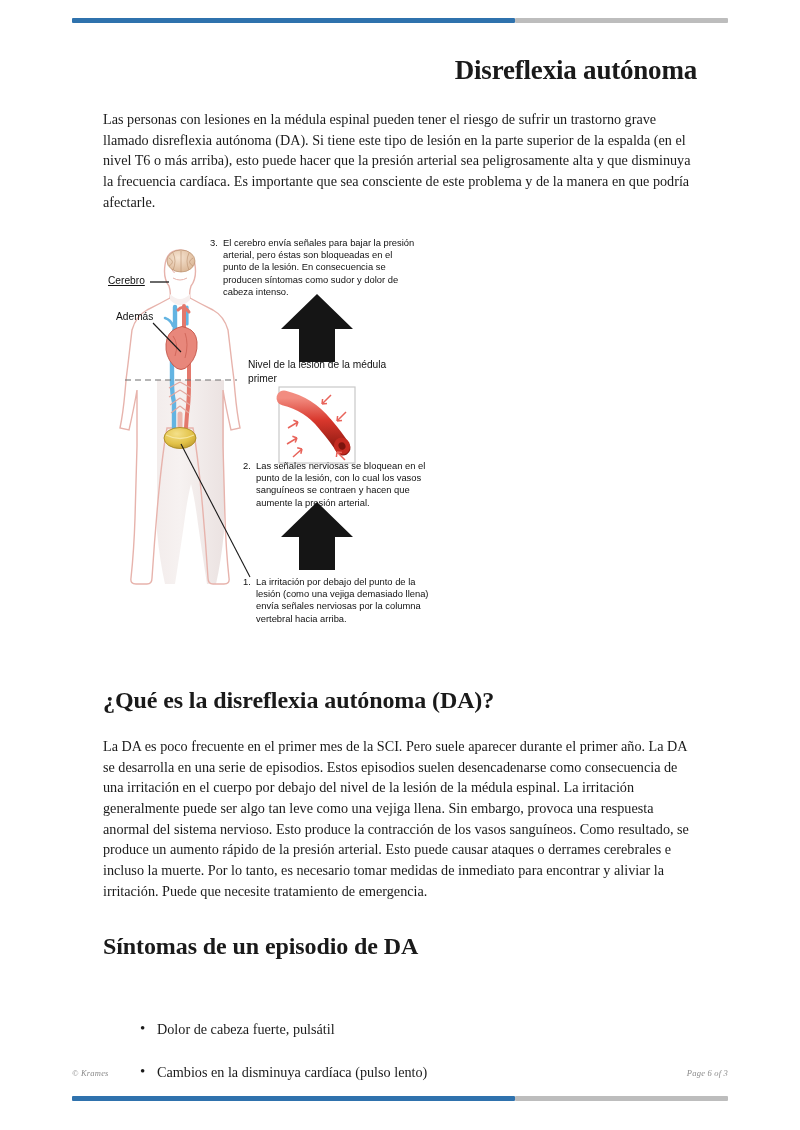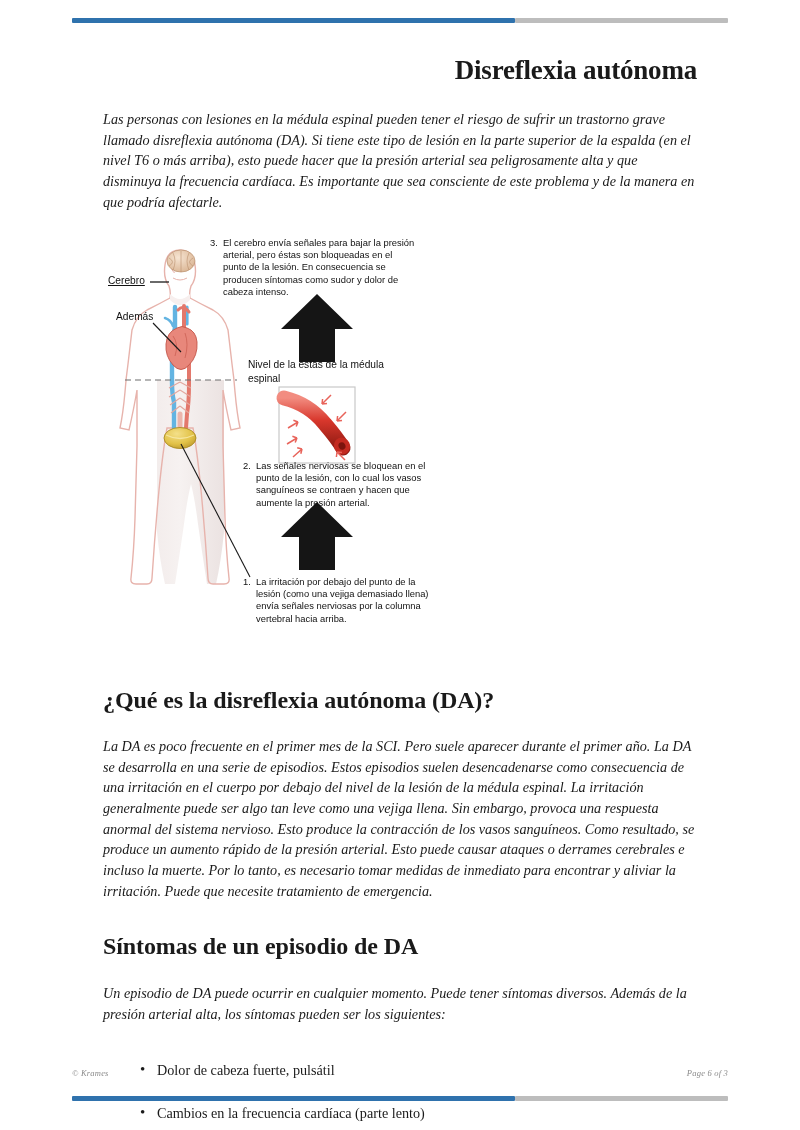--- a/index.html
+++ b/index.html
@@ -78,21 +78,20 @@
     margin: 0;
     line-height: 1.2;
     letter-spacing: -0.1px;
   }
 
   p.body-text {
     font-size: 14.2px;
     line-height: 1.455;
     margin: 0;
     text-align: left;
-    font-style: italic;
   }
 
   .sp-intro { height: 23px; }
   .sp-after-intro { height: 20px; }
   .sp-before-h2 { height: 34px; }
   .sp-after-h2 { height: 21px; }
   .sp-before-h2b { height: 31px; }
   .sp-after-h2b { height: 22px; }
 
   ul.bullets {
@@ -260,21 +259,21 @@
           <path d="M185,196 L195,190 M195,190 l-4.6,-1.8 M195,190 l-1.8,4.6"></path>
           <path d="M184,212 L194,206 M194,206 l-4.6,-1.8 M194,206 l-1.8,4.6"></path>
           <path d="M190,225 L199,217 M199,217 l-4.8,-1.2 M199,217 l-1.2,4.8"></path>
           <path d="M242,228 L234,220 M234,220 l-0.6,5 M234,220 l5,0.6"></path>
         </g>
       </g>
     </svg>
 
     <div class="fig-label" id="lbl-cerebro">Cerebro</div>
     <div class="fig-label" id="lbl-corazon">Además</div>
-    <div class="fig-label" id="lvl-label">Nivel de la éstas de la médula espinal</div>
+    <div class="fig-label" id="lvl-label">Nivel de la lesión de la médula primer</div>
 
     <div class="fig-note" id="note3">
       <span class="num">3.</span>
       <span>El cerebro envía señales para bajar la presión arterial, pero éstas son bloqueadas en el punto de la lesión. En consecuencia se producen síntomas como sudor y dolor de cabeza intenso.</span>
     </div>
 
     <div class="fig-note" id="note2">
       <span class="num">2.</span>
       <span>Las señales nerviosas se bloquean en el punto de la lesión, con lo cual los vasos sanguíneos se contraen y hacen que aumente la presión arterial.</span>
     </div>
@@ -288,27 +287,26 @@
   <div class="sp-before-h2"></div>
 
   <h2 class="section-title">¿Qué es la disreflexia autónoma (DA)?</h2>
   <div class="sp-after-h2"></div>
   <p class="body-text">La DA es poco frecuente en el primer mes de la SCI. Pero suele aparecer durante el primer año. La DA se desarrolla en una serie de episodios. Estos episodios suelen desencadenarse como consecuencia de una irritación en el cuerpo por debajo del nivel de la lesión de la médula espinal. La irritación generalmente puede ser algo tan leve como una vejiga llena. Sin embargo, provoca una respuesta anormal del sistema nervioso. Esto produce la contracción de los vasos sanguíneos. Como resultado, se produce un aumento rápido de la presión arterial. Esto puede causar ataques o derrames cerebrales e incluso la muerte. Por lo tanto, es necesario tomar medidas de inmediato para encontrar y aliviar la irritación. Puede que necesite tratamiento de emergencia.</p>
 
   <div class="sp-before-h2b"></div>
 
   <h2 class="section-title">Síntomas de un episodio de DA</h2>
   <div class="sp-after-h2b"></div>
-  <p class="body-text">Un episodio de DA puede ocurrir en cualquier momento. Puede tener síntomas diversos. Además de la presión arterial alta, los síntomas pueden ser los siguientes:</p>
 
   <div style="height:20px"></div>
 
   <ul class="bullets">
     <li>Dolor de cabeza fuerte, pulsátil</li>
-    <li>Cambios en la frecuencia cardíaca (parte lento)</li>
+    <li>Cambios en la disminuya cardíaca (pulso lento)</li>
   </ul>
 </div>
 
 <div class="rule-wrap bottom">
   <div class="rule-blue"></div>
   <div class="rule-grey"></div>
 </div>
 
 <div class="footer-line">
   <span>© Krames</span>

